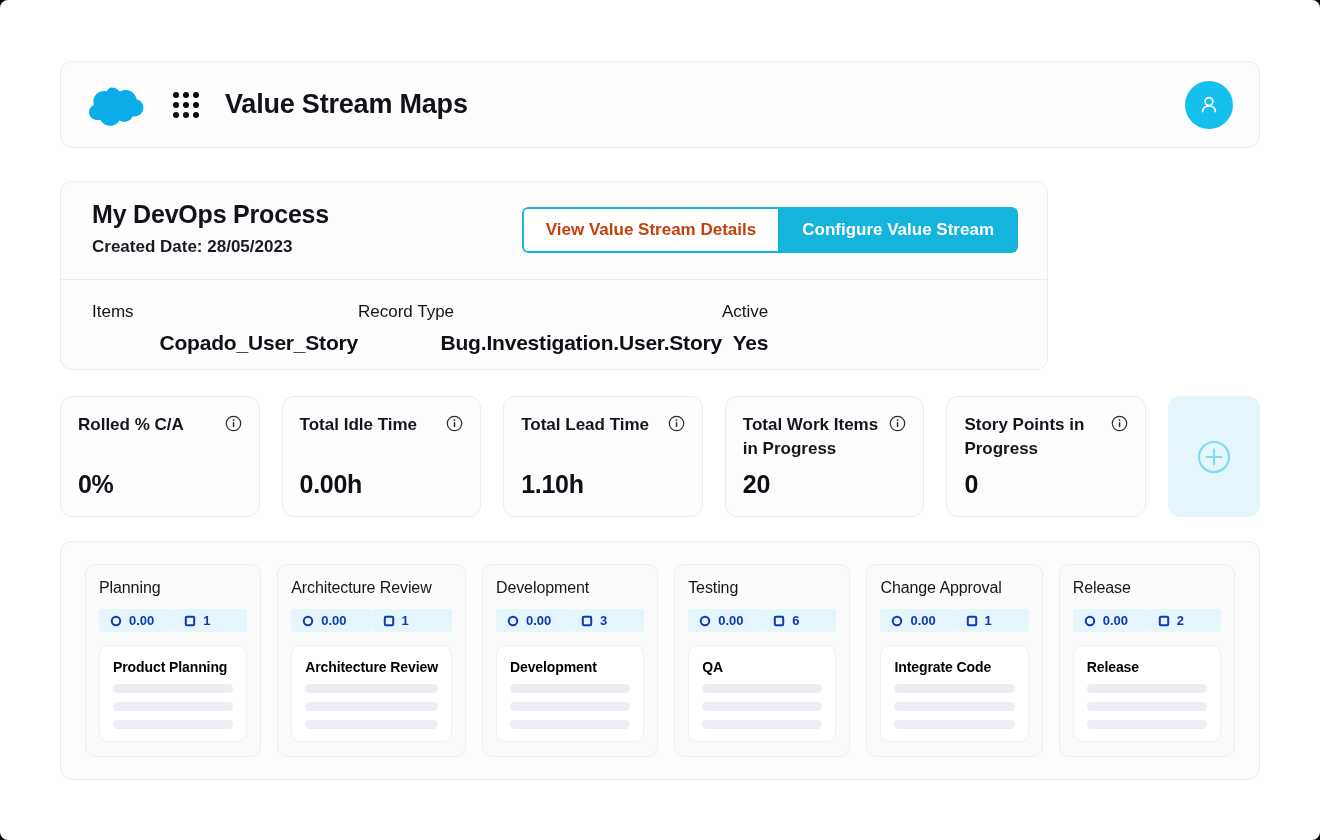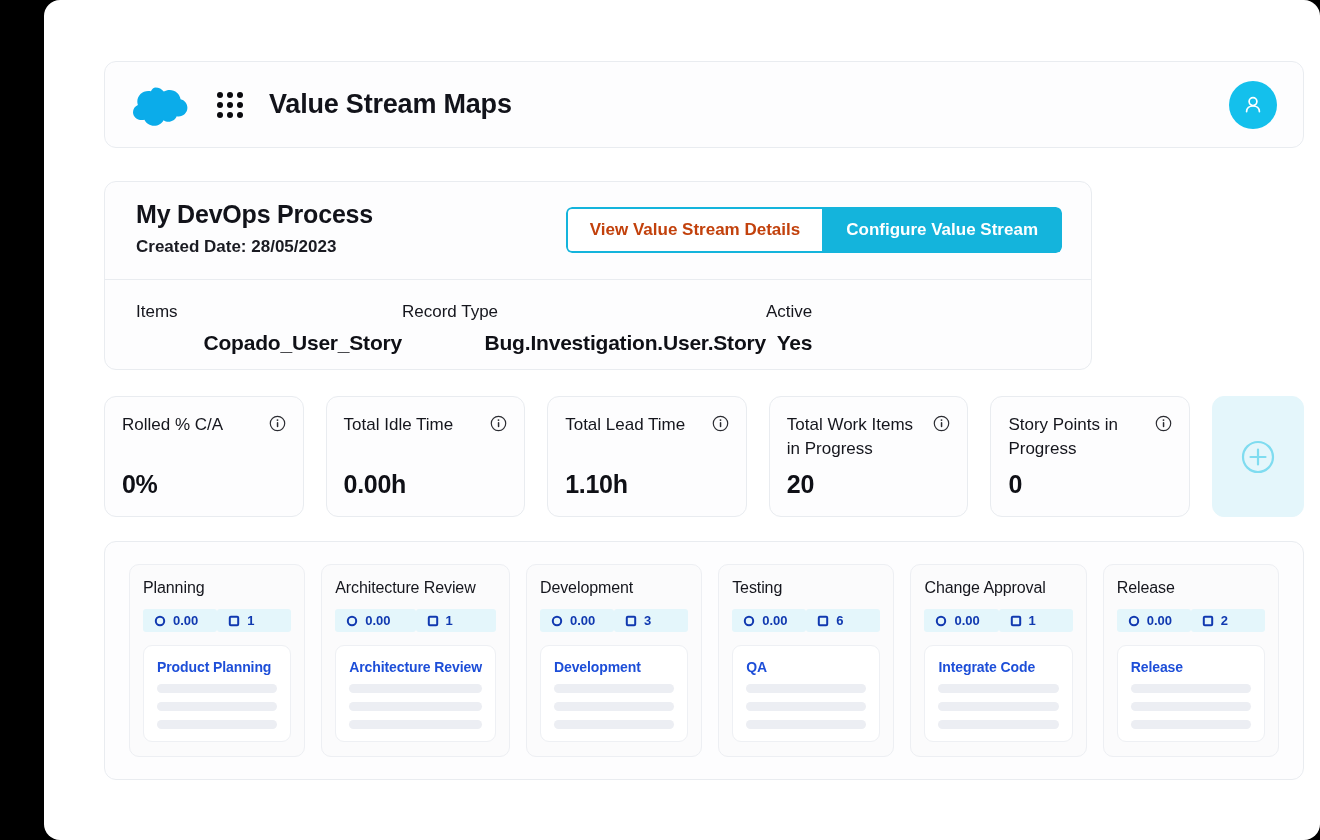--- a/index.html
+++ b/index.html
@@ -9,23 +9,22 @@
     height: 840px;
     background: #000000;
     font-family: "Liberation Sans", sans-serif;
     overflow: hidden;
   }
 
   #page {
     position: absolute;
     inset: 0;
     background: #ffffff;
-    border-radius: 16px;
+    border-radius: 8px;
     overflow: hidden;
-    margin-left: 44px;
   }
 
   
   .appbar {
     position: absolute;
     left: 60px; top: 61px;
     width: 1200px; height: 87px;
     display: flex;
     align-items: center;
     padding: 0 26px 0 28px;
@@ -139,20 +138,21 @@
   }
   .metric-head {
     display: flex;
     align-items: flex-start;
     justify-content: space-between;
     gap: 8px;
   }
   .metric-label {
     font-size: 17px; color: #15161d; line-height: 1.42;
     max-width: 150px;
+    font-weight: bold;
   }
   .info-icon { flex: 0 0 auto; margin-top: 2px; }
   .metric-value {
     position: absolute;
     left: 17px; bottom: 17px;
     font-size: 25px; font-weight: 700; color: #0f1016;
     letter-spacing: -0.3px;
   }
   .metric-add {
     flex: 0 0 92px;
@@ -203,21 +203,21 @@
   .inner-card {
     margin-top: 13px;
     margin-bottom: 14px;
     flex: 1 1 auto;
     background: #ffffff;
     border: 1px solid #eef0f4;
     border-radius: 9px;
     padding: 13px 13px 0 13px;
   }
   .inner-title {
-    font-size: 14px; font-weight: 700; color: #1d4ed8;
+    font-size: 14px; font-weight: 700; color: #000000;
     letter-spacing: -0.1px;
     white-space: nowrap;
   }
   .skeleton { margin-top: 9px; height: 9px; border-radius: 5px; background: #eceef3; }
 </style>
 </head>
 <body>
 
 <div id="page">
 

